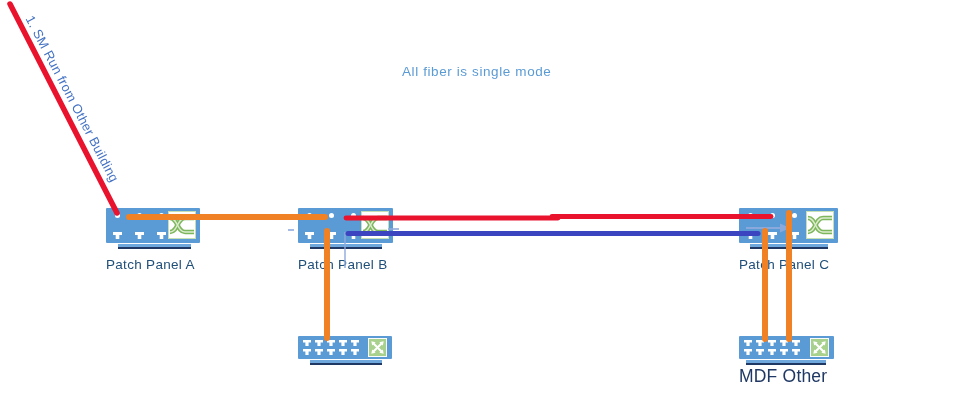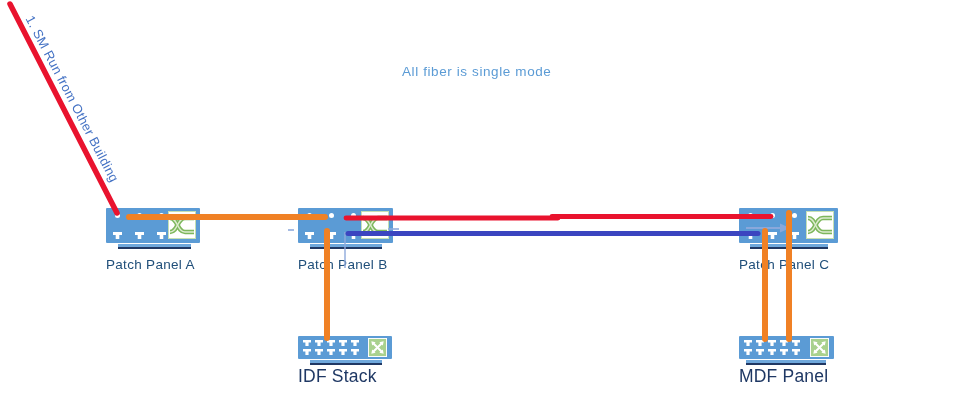--- a/index.html
+++ b/index.html
@@ -158,21 +158,20 @@
         <rect x="0.5" y="0.5" width="19" height="19" fill="#A9D18E" stroke="#ffffff"></rect>
         <path d="M5.5 5.5 L14.5 14.5 M14.5 5.5 L5.5 14.5" stroke="#ffffff" stroke-width="2.1"></path>
         <polygon points="3.5,3.5 8,4.4 4.4,8" fill="#ffffff"></polygon>
         <polygon points="16.5,3.5 12,4.4 15.6,8" fill="#ffffff"></polygon>
         <polygon points="3.5,16.5 4.4,12 8,15.6" fill="#ffffff"></polygon>
         <polygon points="16.5,16.5 15.6,12 12,15.6" fill="#ffffff"></polygon>
       </svg>
     </div>
   </div>
   <div class="underbar" style="left:310px;top:360px;width:72px;"></div>
-  <div class="device-label stack-label" style="left:298px;top:366px;width:94px;">IDF Stack</div>
 
   <div class="device" style="left:739px;top:336px;width:95px;height:23px;">
     <div class="sw-ports">
         <div class="prow">
           <span class="tport-sm"></span>
           <span class="tport-sm"></span>
           <span class="tport-sm"></span>
           <span class="tport-sm"></span>
           <span class="tport-sm"></span>
         </div>
@@ -189,21 +188,21 @@
         <rect x="0.5" y="0.5" width="19" height="19" fill="#A9D18E" stroke="#ffffff"></rect>
         <path d="M5.5 5.5 L14.5 14.5 M14.5 5.5 L5.5 14.5" stroke="#ffffff" stroke-width="2.1"></path>
         <polygon points="3.5,3.5 8,4.4 4.4,8" fill="#ffffff"></polygon>
         <polygon points="16.5,3.5 12,4.4 15.6,8" fill="#ffffff"></polygon>
         <polygon points="3.5,16.5 4.4,12 8,15.6" fill="#ffffff"></polygon>
         <polygon points="16.5,16.5 15.6,12 12,15.6" fill="#ffffff"></polygon>
       </svg>
     </div>
   </div>
   <div class="underbar" style="left:746px;top:360px;width:80px;"></div>
-  <div class="device-label stack-label" style="left:739px;top:366px;width:95px;">MDF Panel</div>
+  <div class="device-label stack-label" style="left:739px;top:366px;width:95px;">MDF Other</div>
 
   <svg id="cables">
 
     <line x1="288" y1="230" x2="294" y2="230" style="stroke:var(--connector-thin)" stroke-width="1.6"></line>
     <line x1="388" y1="229" x2="399" y2="229" style="stroke:var(--connector-thin)" stroke-width="1.6"></line>
     <line x1="345" y1="232" x2="345" y2="268" style="stroke:var(--connector-thin)" stroke-width="1.4"></line>
 
     <g opacity="0.9">
       <line x1="746" y1="228" x2="781" y2="228" style="stroke:var(--connector-thin)" stroke-width="2.2"></line>
       <polygon points="780,223.5 790,228 780,232.5" style="fill:var(--connector-thin)"></polygon>

